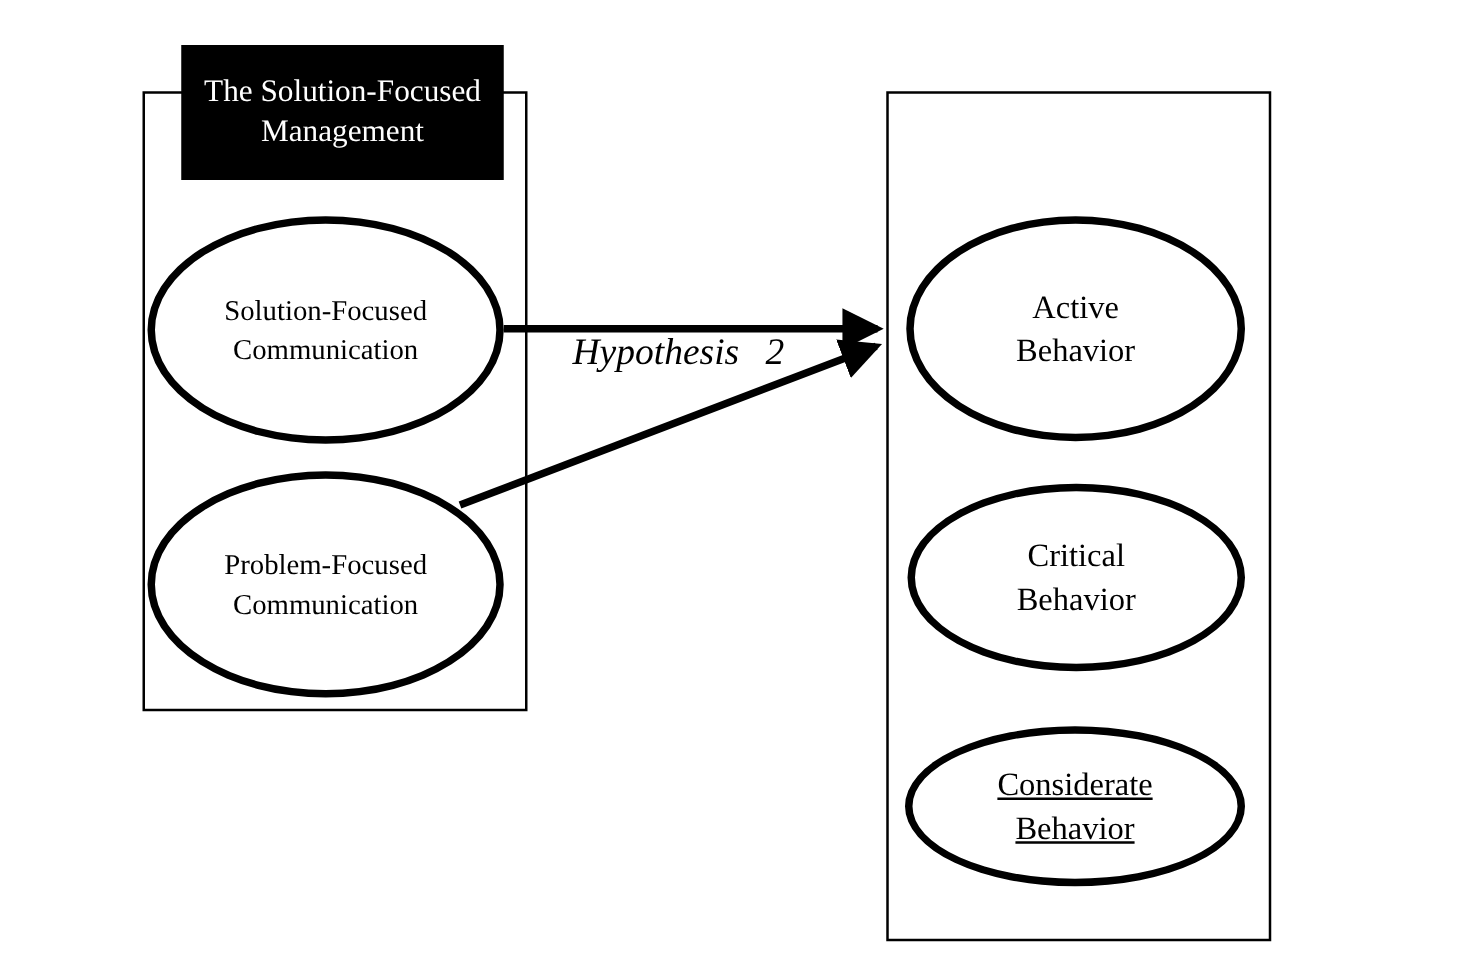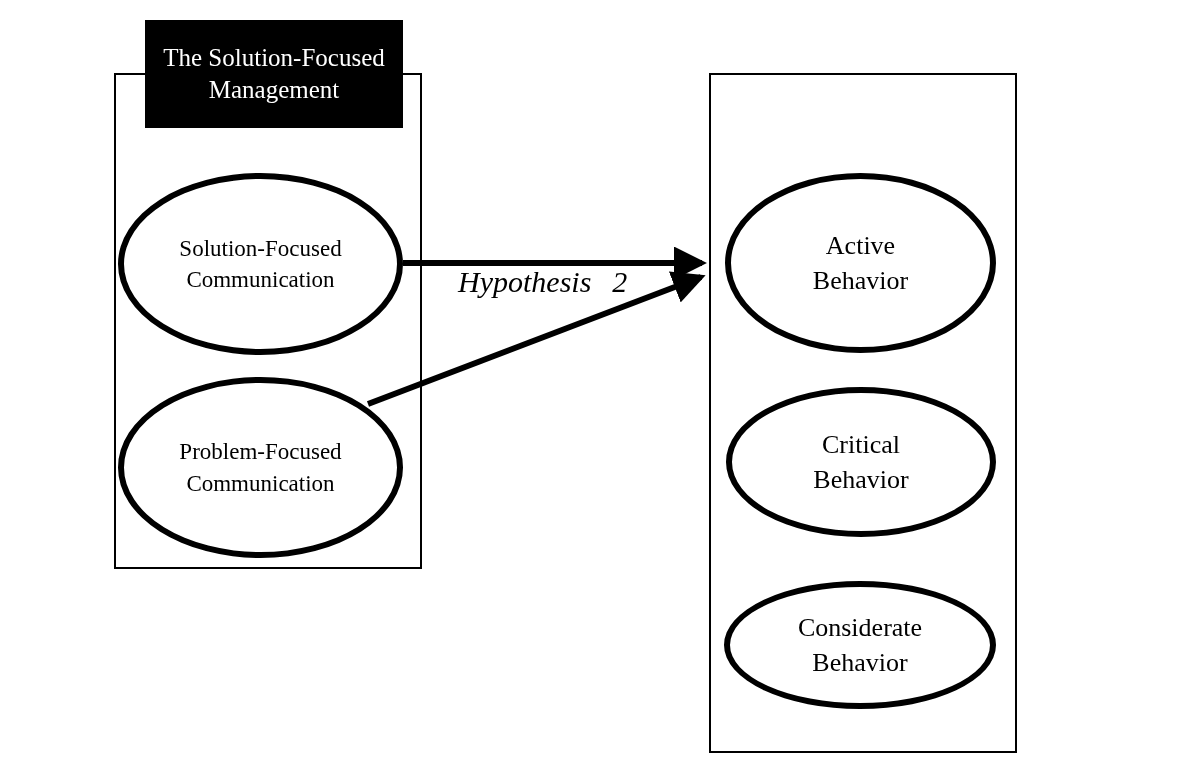--- a/index.html
+++ b/index.html
@@ -27,20 +27,21 @@
   .header-rect {
     position: absolute;
     background: #000000;
     color: #ffffff;
     display: flex;
     align-items: center;
     justify-content: center;
     text-align: center;
     white-space: pre-line;
     z-index: 3;
+    margin-top: 16px;
   }
   #left-header  { left: 145px; top: 20px; width: 258px; height: 108px; font-size: 25px; line-height: 1.3; }
   #right-header { left: 740px; top: 30px; width: 257px; height: 89px;  font-size: 32px; }
   .ellipse-node {
     position: absolute;
     border: 6px solid #000000;
     border-radius: 50%;
     background: #ffffff;
     box-sizing: border-box;
     display: flex;
@@ -48,21 +49,21 @@
     justify-content: center;
     text-align: center;
     white-space: pre-line;
     line-height: 1.35;
     z-index: 2;
   }
   #node-sfc { left: 118px; top: 173px; width: 285px; height: 182px; font-size: 23px; }
   #node-pfc { left: 118px; top: 377px; width: 285px; height: 181px; font-size: 23px; justify-content: center; }
   #node-ab  { left: 725px; top: 173px; width: 271px; height: 180px; font-size: 26px; }
   #node-cb  { left: 726px; top: 387px; width: 270px; height: 150px; font-size: 26px; }
-  #node-cob { left: 724px; top: 581px; width: 272px; height: 128px; font-size: 26px; }
+  #node-cob { left: 724px; top: 581px; width: 272px; height: 128px; font-size: 26px; text-decoration: underline; }
   #arrow-layer {
     position: absolute;
     left: 0; top: 0;
     width: 1185px;
     height: 769px;
     z-index: 4;
     pointer-events: none;
   }
   #hypothesis-label {
     position: absolute;

